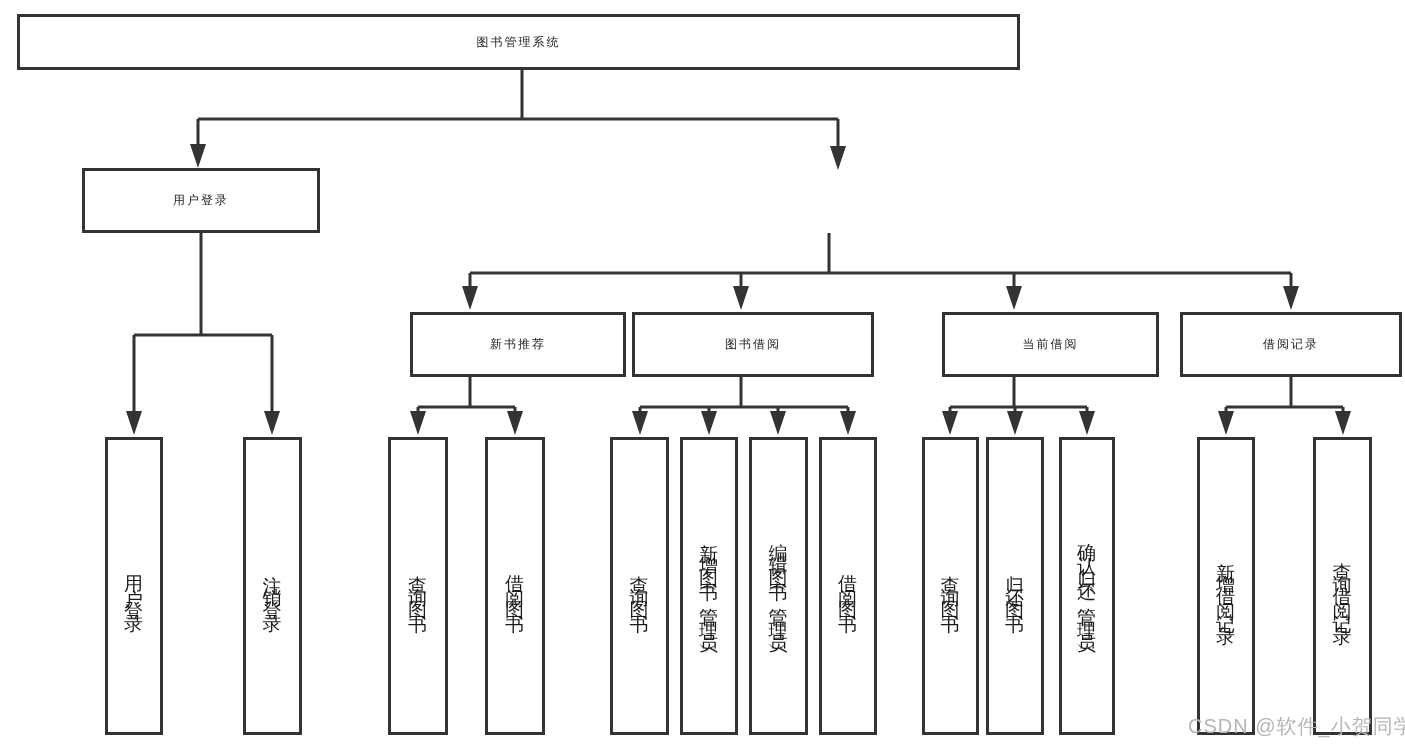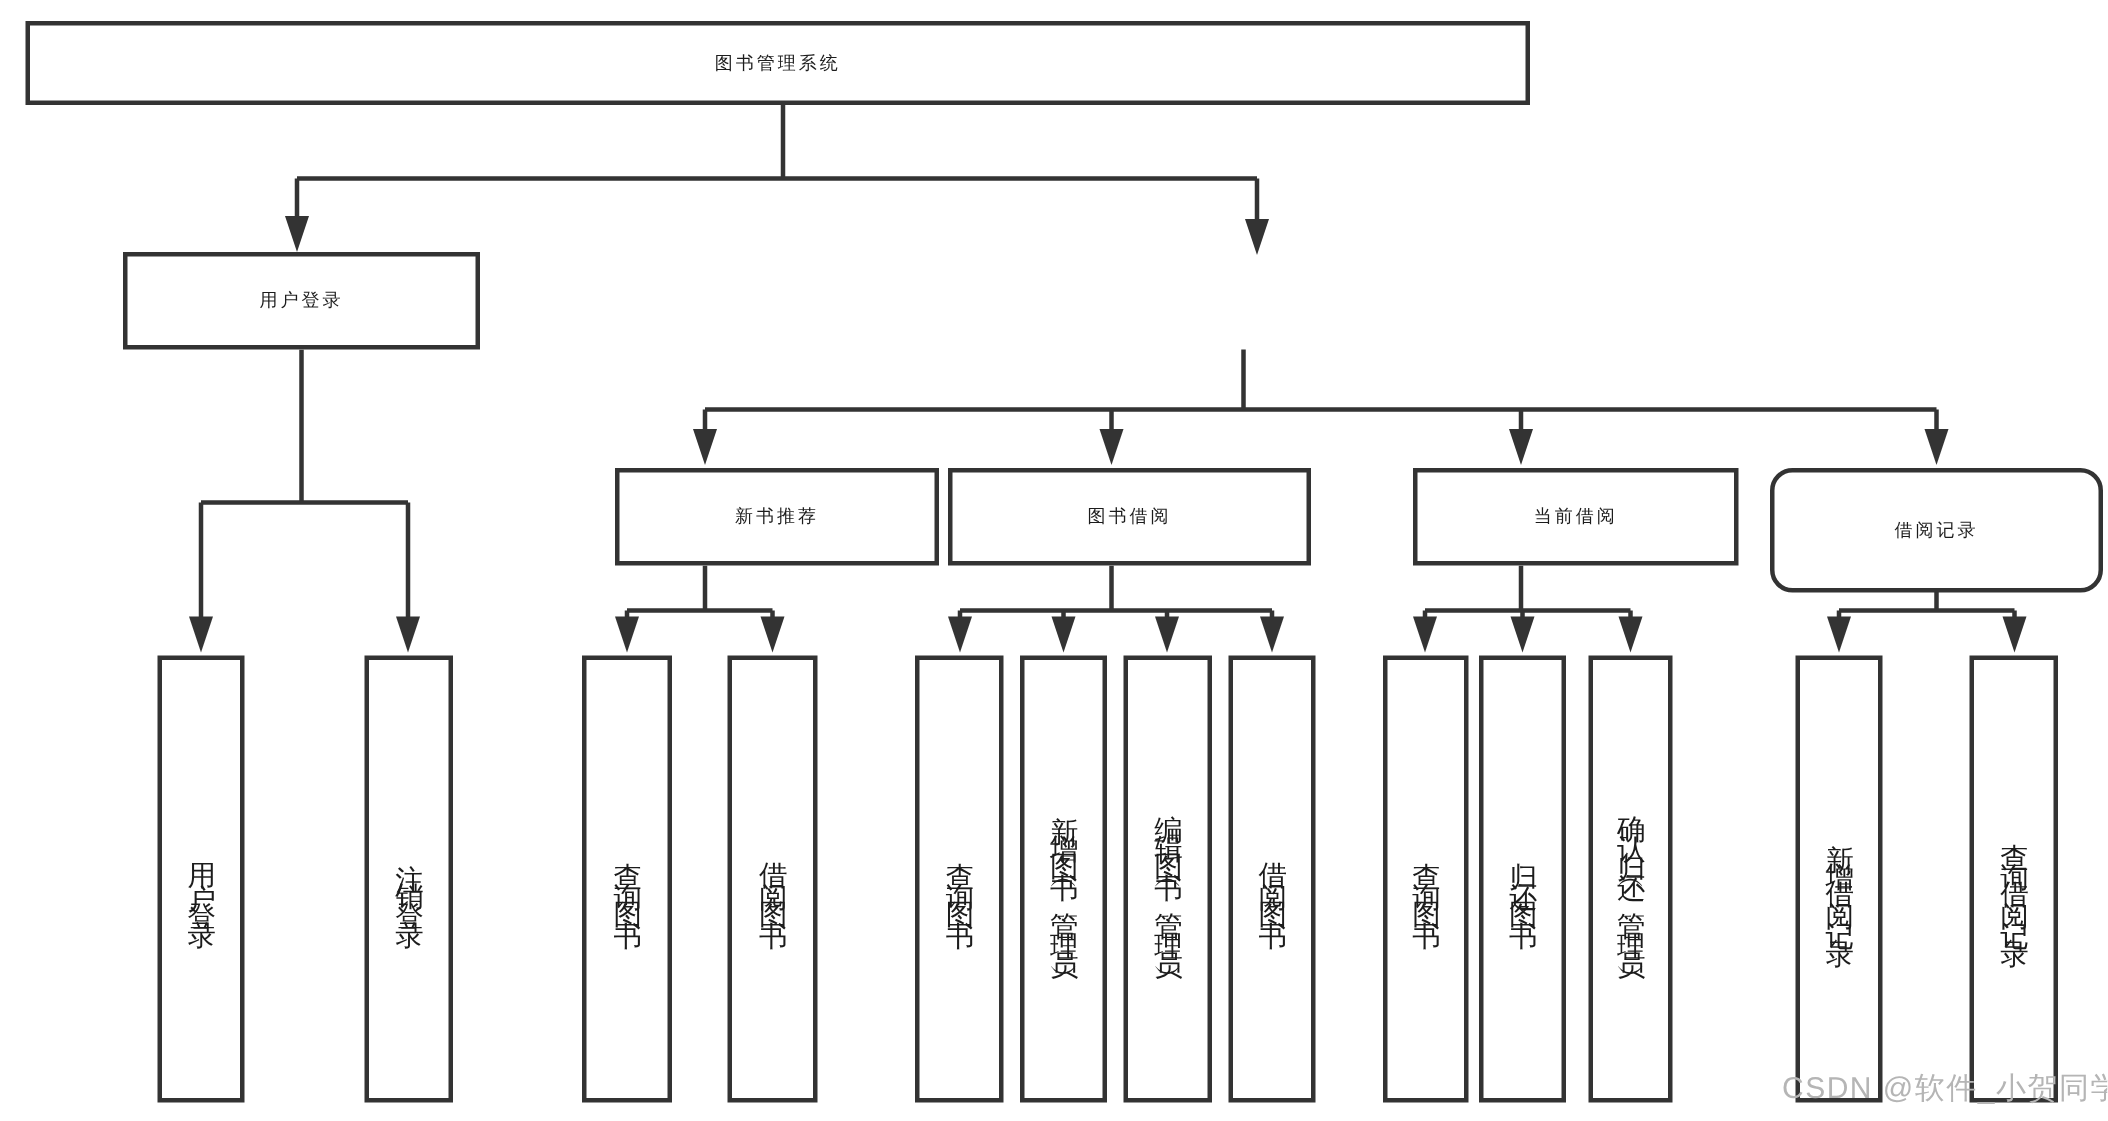--- a/index.html
+++ b/index.html
@@ -83,21 +83,21 @@
     </g>
   </svg>
 
   <div class="node h-node" style="left:17px;top:14px;width:1003px;height:56px;">图书管理系统</div>
 
   <div class="node h-node" style="left:82px;top:168px;width:238px;height:65px;">用户登录</div>
 
   <div class="node h-node" style="left:362px;top:312px;width:216px;height:65px;margin-left:48px;">新书推荐</div>
   <div class="node h-node" style="left:632px;top:312px;width:242px;height:65px;">图书借阅</div>
   <div class="node h-node" style="left:906px;top:312px;width:217px;height:65px;margin-left:36px;">当前借阅</div>
-  <div class="node h-node" style="left:1180px;top:312px;width:222px;height:83px;border-radius:15px;">借阅记录</div>
+  <div class="node h-node" style="left:1180px;top:312px;width:222px;height:65px;">借阅记录</div>
 
   <div class="node v-node" style="left:105px;top:437px;width:58px;height:298px;">
     <span>用户登录</span>
   </div>
   <div class="node v-node" style="left:243px;top:437px;width:59px;height:298px;">
     <span>注销登录</span>
   </div>
 
   <div class="node v-node" style="left:388px;top:437px;width:60px;height:298px;">
     <span>查询图书</span>

